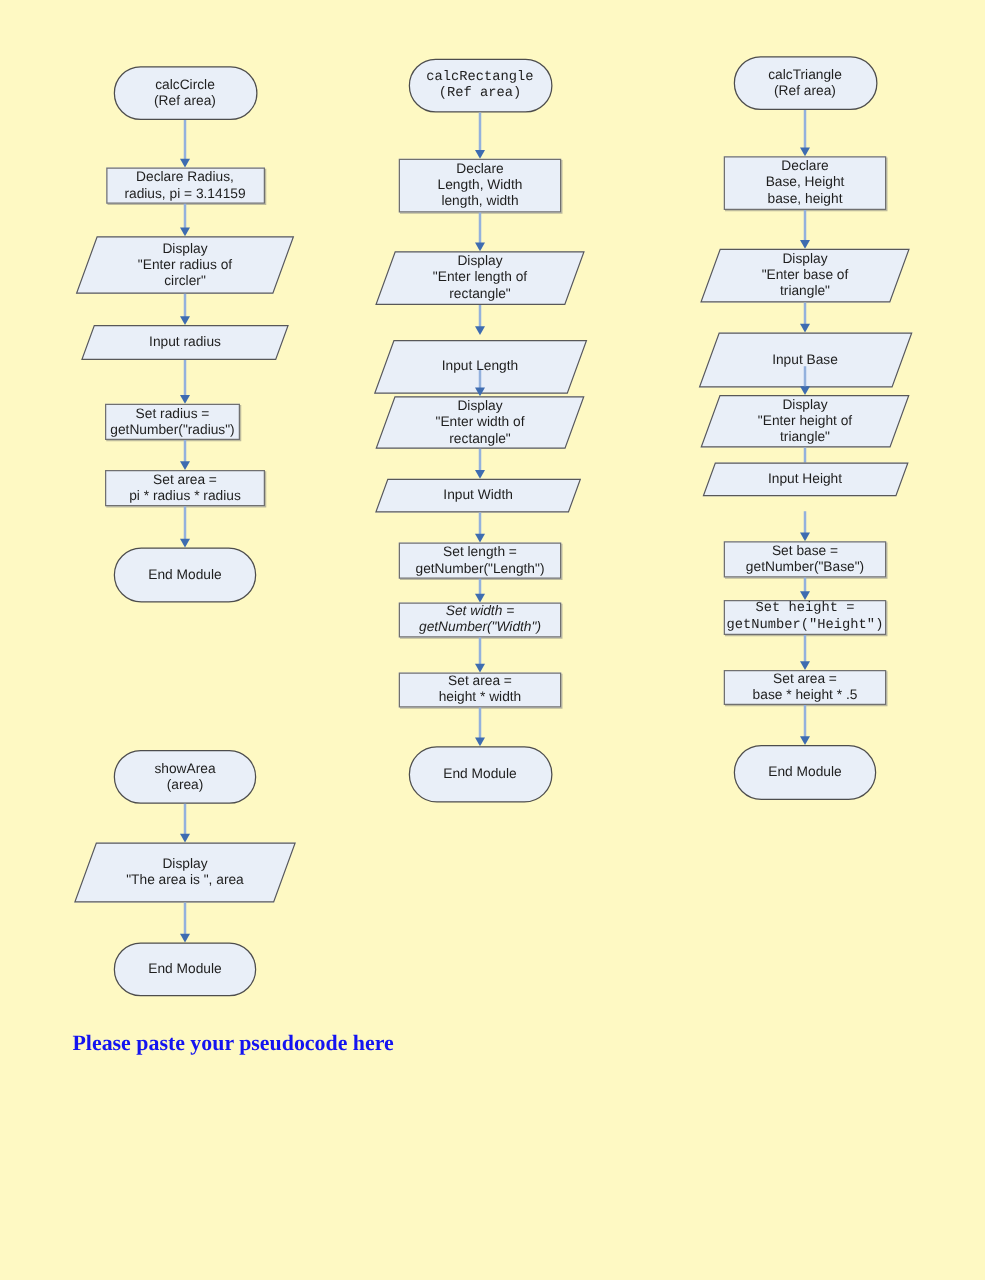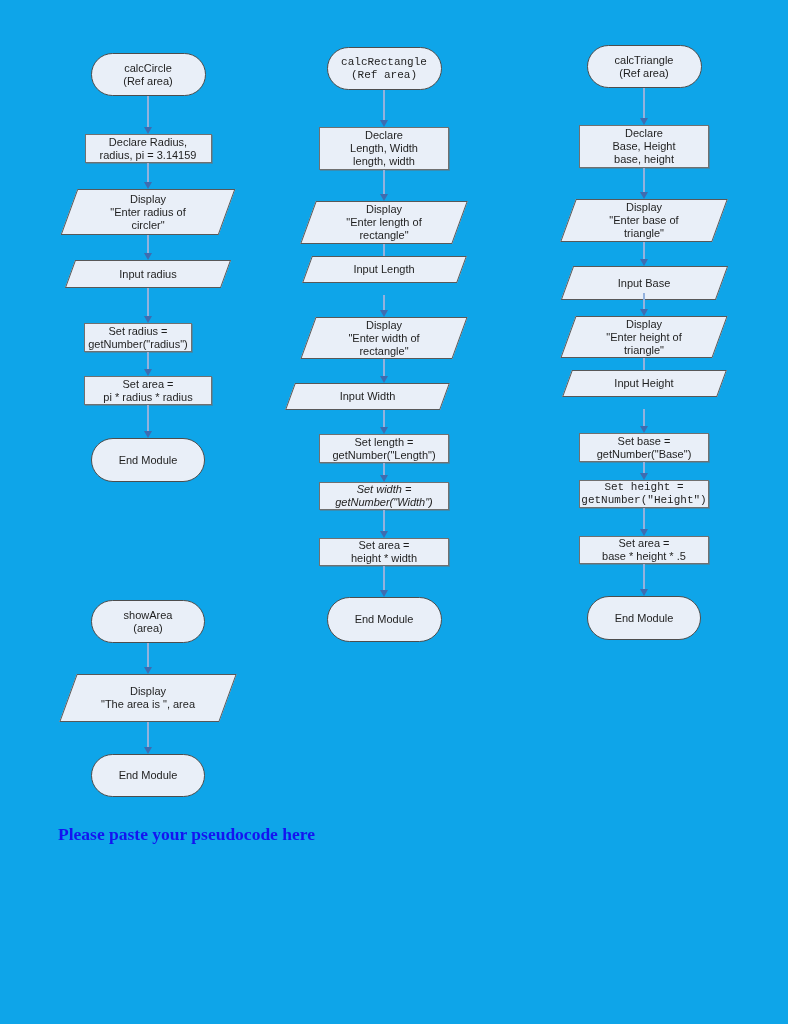--- a/index.html
+++ b/index.html
@@ -1,20 +1,20 @@
 <!DOCTYPE html>
 <html style="--shape-fill: #e9eff8; --arrow-line: #93b1dd; --arrow-head: #3e6cb0;"><head>
 <meta charset="utf-8">
 <style>
   html, body { margin: 0; padding: 0; background: #ffffff; }
   #page {
     position: relative;
     width: 788px;
     height: 1024px;
-    background: #0ea5e9;
+    background: #fef9c3;
     overflow: hidden;
     font-family: "Liberation Sans", sans-serif;
   }
   .node { position: absolute; box-sizing: border-box; }
   .node.terminator {
     background: var(--shape-fill, #e9eff8);
     border: 1.5px solid #4d4d4d;
   }
   .node.process {
     background: var(--shape-fill, #e9eff8);
@@ -168,21 +168,21 @@
         <div class="node-text">
           <div>Display</div>
           <div>"Enter length of</div>
           <div>rectangle"</div>
         </div>
       </div>
       <div class="arrow" style="left: 379.5px; top: 244px; height: 24px;">
         <div class="arrow-line"></div>
         <div class="arrow-head"></div>
       </div>
-      <div class="node io" style="left: 306.5px; top: 256px; width: 155px; height: 27px;">
+      <div class="node io" style="left: 306.5px; top: 272px; width: 155px; height: 43px;">
         <div class="io-bg"></div>
         <div class="node-text">
           <div>Input Length</div>
         </div>
       </div>
       <div class="arrow" style="left: 379.5px; top: 295px; height: 22px;">
         <div class="arrow-line"></div>
         <div class="arrow-head"></div>
       </div>
       <div class="node io" style="left: 308px; top: 317px; width: 152px; height: 42px;">
@@ -190,21 +190,21 @@
         <div class="node-text">
           <div>Display</div>
           <div>"Enter width of</div>
           <div>rectangle"</div>
         </div>
       </div>
       <div class="arrow" style="left: 379.5px; top: 359px; height: 24px;">
         <div class="arrow-line"></div>
         <div class="arrow-head"></div>
       </div>
-      <div class="node io" style="left: 290px; top: 383px; width: 155px; height: 27px;">
+      <div class="node io" style="left: 305px; top: 383px; width: 155px; height: 27px;">
         <div class="io-bg"></div>
         <div class="node-text">
           <div>Input Width</div>
         </div>
       </div>
       <div class="arrow" style="left: 379.5px; top: 410px; height: 24px;">
         <div class="arrow-line"></div>
         <div class="arrow-head"></div>
       </div>
       <div class="node process" style="left: 319px; top: 434px; width: 130px; height: 29px;">
@@ -268,21 +268,21 @@
         <div class="node-text">
           <div>Display</div>
           <div>"Enter base of</div>
           <div>triangle"</div>
         </div>
       </div>
       <div class="arrow" style="left: 639.5px; top: 242px; height: 24px;">
         <div class="arrow-line"></div>
         <div class="arrow-head"></div>
       </div>
-      <div class="node io" style="left: 566.5px; top: 266px; width: 155px; height: 34px;">
+      <div class="node io" style="left: 566.5px; top: 266px; width: 155px; height: 44px;">
         <div class="io-bg"></div>
         <div class="node-text">
           <div>Input Base</div>
         </div>
       </div>
       <div class="arrow" style="left: 639.5px; top: 293px; height: 23px;">
         <div class="arrow-line"></div>
         <div class="arrow-head"></div>
       </div>
       <div class="node io" style="left: 568px; top: 316px; width: 152px; height: 42px;">

